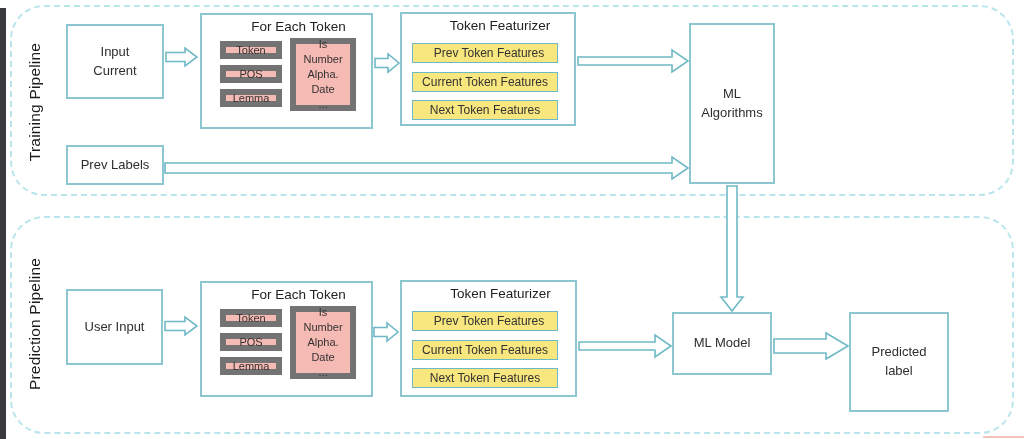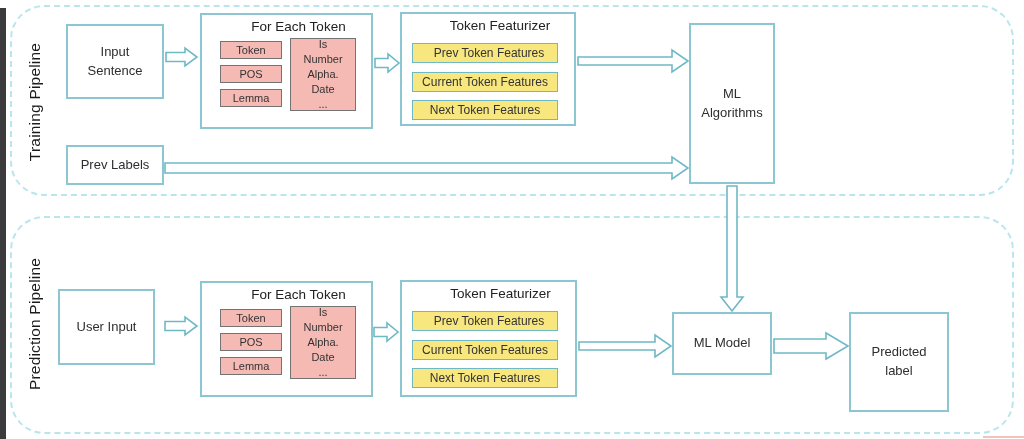--- a/index.html
+++ b/index.html
@@ -24,21 +24,21 @@
     display:flex; align-items:center; justify-content:center; text-align:center;
     white-space:pre-line; font-size:13px; line-height:1.45; color:#2e2e2e;
   }
   .group {
     position:absolute; border:2px solid #8cc6d0; background:#fff; box-sizing:border-box;
   }
   .group-title {
     position:absolute; top:4px; left:0; right:0; text-align:center; font-size:13.5px; color:#222;padding-left:24px;
   }
   .pink {
-    position:absolute; background:#f6bab4; border:1px solid #737373; box-sizing:border-box;
+    position:absolute; background:#f6bab4; border:6px solid #737373; box-sizing:border-box;
     display:flex; align-items:center; justify-content:center; font-size:11px; color:#333;
     text-align:center; white-space:pre-line; line-height:1.35;
   }
   .pink-col   { left:18px; width:62px; height:18px; }
   .pink-token { top:26px; }
   .pink-pos   { top:50px; }
   .pink-lemma { top:74px; }
   .pink-side  { left:88px; top:23px; width:66px; height:73px; }
   .yellow {
     position:absolute; left:10px; width:146px; height:20px;
@@ -53,21 +53,21 @@
 <body>
 
 <div id="stage">
 
   <div class="window-bar"></div>
 
   <div class="container container-training"></div>
   <div class="vlabel vlabel-training">Training Pipeline</div>
 
   <div class="box" style="left:66px; top:24px; width:98px; height:75px;">Input
-Sentence</div>
+Current</div>
 
   <div class="box" style="left:66px; top:145px; width:98px; height:40px;">Prev Labels</div>
 
   <div class="group" style="left:200px; top:13px; width:173px; height:116px;">
     <div class="group-title">For Each Token</div>
     <div class="pink pink-col pink-token">Token</div>
     <div class="pink pink-col pink-pos">POS</div>
     <div class="pink pink-col pink-lemma">Lemma</div>
     <div class="pink pink-side">Is
 Number
@@ -82,21 +82,21 @@
     <div class="yellow y2">Current Token Features</div>
     <div class="yellow y3">Next Token Features</div>
   </div>
 
   <div class="box" style="left:689px; top:23px; width:86px; height:161px;">ML
 Algorithms</div>
 
   <div class="container container-prediction"></div>
   <div class="vlabel vlabel-prediction">Prediction Pipeline</div>
 
-  <div class="box" style="left:58px; top:289px; width:97px; height:76px;">User Input</div>
+  <div class="box" style="left:66px; top:289px; width:97px; height:76px;">User Input</div>
 
   <div class="group" style="left:200px; top:281px; width:173px; height:116px;">
     <div class="group-title">For Each Token</div>
     <div class="pink pink-col pink-token">Token</div>
     <div class="pink pink-col pink-pos">POS</div>
     <div class="pink pink-col pink-lemma">Lemma</div>
     <div class="pink pink-side">Is
 Number
 Alpha.
 Date

